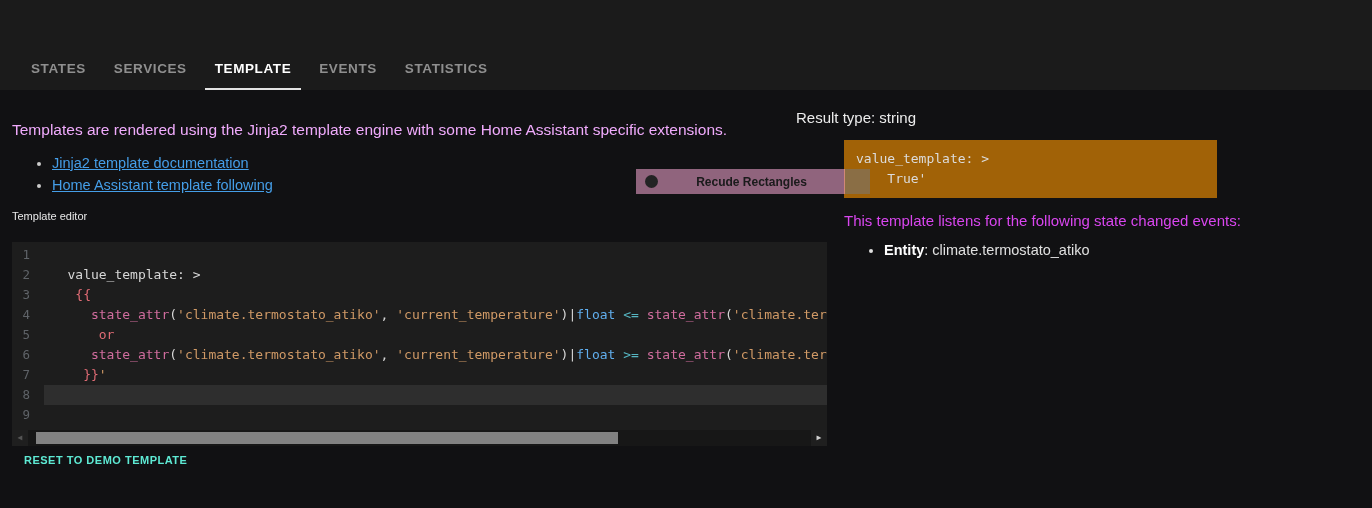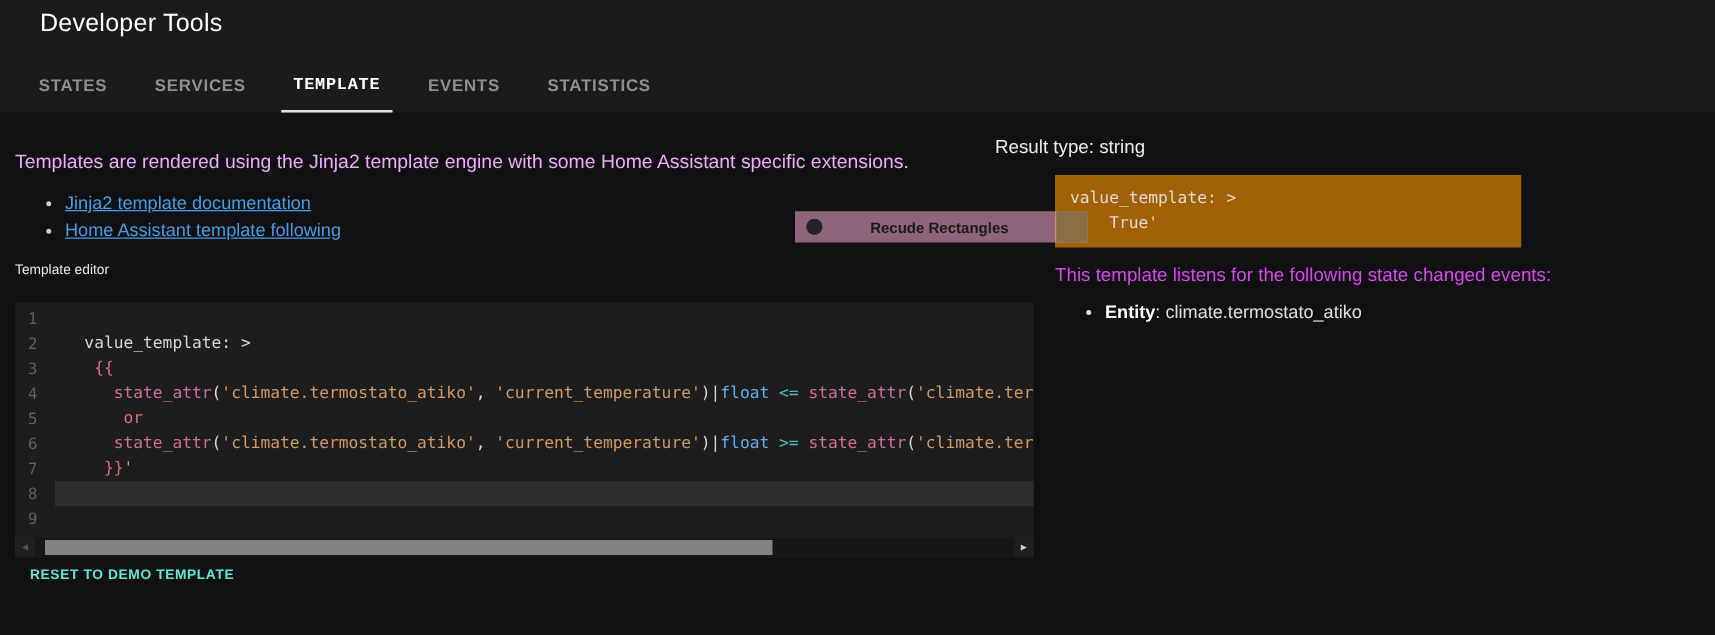--- a/index.html
+++ b/index.html
@@ -15,28 +15,28 @@
 
   
   header {
     position: absolute; top: 0; left: 0; width: 100%; height: 90px;
     background: #1b1b1b;
   }
   .page-title {
     position: absolute; left: 32px; top: 8px;
     font-size: 20px; font-weight: 400; color: #ffffff; letter-spacing: 0.2px;
   }
-  .tabs { position: absolute; left: 21px; bottom: 0; display: flex; gap: 18px; }
+  .tabs { position: absolute; left: 21px; bottom: 0; display: flex; gap: 8px; }
   .tab {
     padding: 0 10px 14px 10px;
     font-size: 13.5px; font-weight: 700; letter-spacing: 0.6px;
     color: #8f8f8f; cursor: pointer; background: none; border: none;
     font-family: "Liberation Sans", sans-serif;
   }
-  .tab.active { color: #ffffff; padding-bottom: 12px; border-bottom: 2px solid #e3e3e3; font-family: Liberation Mono, monospace; }
+  .tab.active { color: #ffffff; padding-bottom: 12px; border-bottom: 2px solid #e3e3e3; }
 
   
   .intro { position: absolute; left: 12px; top: 121px; font-size: 15.5px; color: #f0abfc; white-space: nowrap; }
   .doc-links { position: absolute; left: 32px; top: 155px; list-style: disc; padding-left: 20px; color: #cccccc; }
   .doc-links li { margin-bottom: 6px; font-size: 14.5px; }
   .doc-links a { color: #459ee8; text-decoration: underline; cursor: pointer; }
 
   .editor-label { position: absolute; left: 12px; top: 210px; font-size: 11px; color: #e8e8e8; }
 
   .editor {
@@ -98,21 +98,20 @@
 .tok-function{color:#d16d9e;}
 .tok-keyword{color:#e06c75;}
 .tok-bracket{color:#e06c75;}
 .tok-builtin{color:#61afef;}
 .tok-operator{color:#56b6c2;}</style></head>
 <body>
 
 <div class="app">
 
   <header>
-    <h1 class="page-title">Developer Tools</h1>
     <nav class="tabs">
       <button class="tab">STATES</button>
       <button class="tab">SERVICES</button>
       <button class="tab active">TEMPLATE</button>
       <button class="tab">EVENTS</button>
       <button class="tab">STATISTICS</button>
     </nav>
   </header>
 
   <p class="intro">Templates are rendered using the Jinja2 template engine with some Home Assistant specific extensions.</p>

